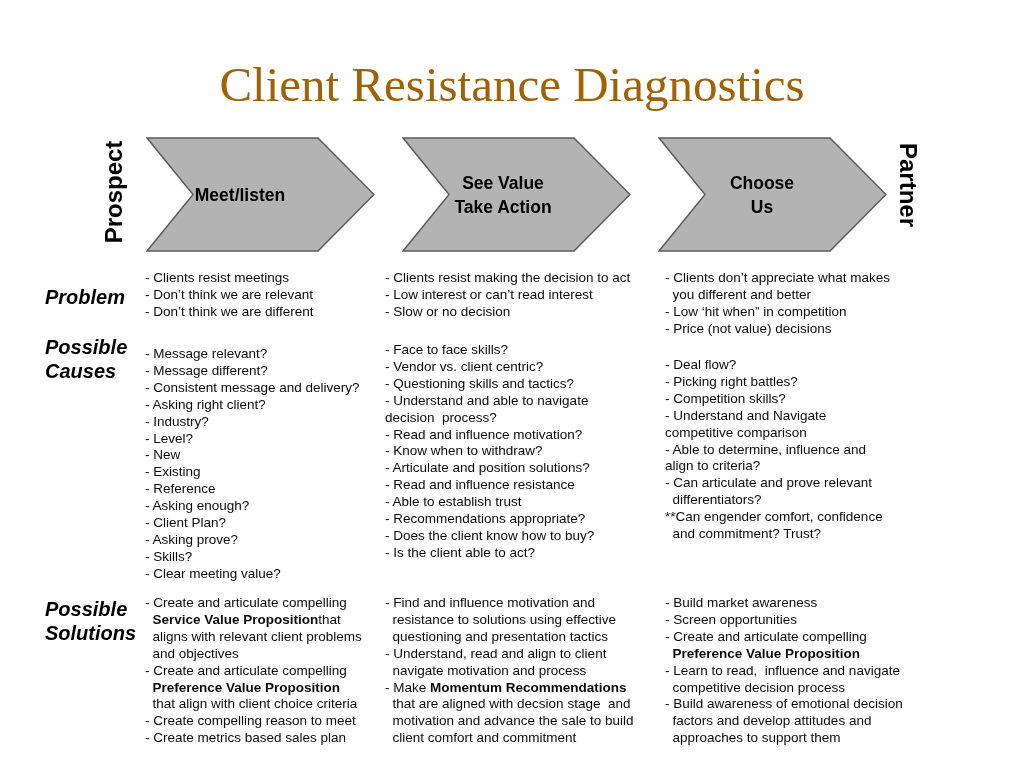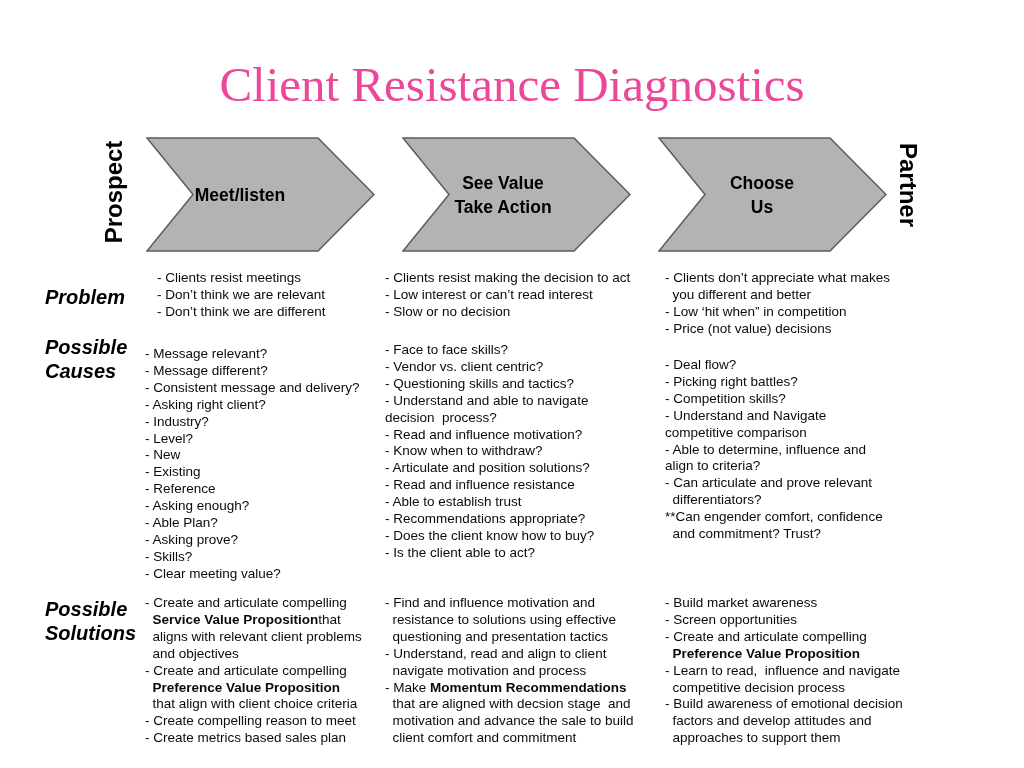--- a/index.html
+++ b/index.html
@@ -1,36 +1,36 @@
 <!DOCTYPE html>
 <html><head>
 <meta charset="utf-8">
 <style>
   html,body{margin:0;padding:0;background:#fff;}
   .slide{position:relative;width:1024px;height:768px;background:#ffffff;overflow:hidden;
          font-family:"Liberation Sans",sans-serif;color:#0a0a0a;}
   .title{position:absolute;top:57px;left:0;width:1024px;text-align:center;
-         font-family:"Liberation Serif",serif;font-size:49px;line-height:56px;color:#ec4899;}
+         font-family:"Liberation Serif",serif;font-size:49px;line-height:56px;color:#a16207;}
   .vlabel{position:absolute;width:130px;text-align:center;font-weight:bold;font-size:24px;line-height:28px;color:#000;}
   #prospect{left:49px;top:178px;transform:rotate(-90deg);}
   #partner{left:843px;top:171px;transform:rotate(90deg);}
   .arrow{position:absolute;top:137px;width:229px;height:115px;}
   #arrow-1{left:146px;} #arrow-2{left:402px;} #arrow-3{left:658px;}
   .arrow svg{display:block;}
   .arrow-label{position:absolute;top:137px;height:115px;width:160px;display:flex;align-items:center;
          justify-content:center;text-align:center;font-weight:bold;font-size:17.5px;line-height:24px;
          white-space:pre-line;color:#000;}
   #al-1{left:160px;text-align:right;} #al-2{left:423px;} #al-3{left:682px;}
   .rowlabel{position:absolute;left:45px;font-weight:bold;font-style:italic;font-size:20px;
          line-height:23.5px;white-space:pre-line;color:#000;}
   #rl-problem{top:286px;text-align:right;} #rl-causes{top:336px;} #rl-solutions{top:598px;}
   .cell{position:absolute;font-size:13.5px;line-height:16.9px;}
   .li{white-space:pre-wrap;}
   .b{font-weight:bold;}
-  #cell-p1{left:145px;top:270px;width:252px;margin-left:12px;}
+  #cell-p1{left:145px;top:270px;width:252px;}
   #cell-p2{left:385px;top:270px;width:298px;}
   #cell-p3{left:665px;top:270px;width:285px;}
   #cell-c1{left:145px;top:346px;width:252px;}
   #cell-c2{left:385px;top:342px;width:298px;}
   #cell-c3{left:665px;top:357px;width:285px;}
   #cell-s1{left:145px;top:595px;width:252px;}
   #cell-s2{left:385px;top:595px;width:302px;}
   #cell-s3{left:665px;top:595px;width:290px;}
 </style>
 </head>
@@ -92,21 +92,21 @@
       <div class="li"><span>- Message relevant?</span></div>
       <div class="li"><span>- Message different?</span></div>
       <div class="li"><span>- Consistent message and delivery?</span></div>
       <div class="li"><span>- Asking right client?</span></div>
       <div class="li"><span>- Industry?</span></div>
       <div class="li"><span>- Level?</span></div>
       <div class="li"><span>- New</span></div>
       <div class="li"><span>- Existing</span></div>
       <div class="li"><span>- Reference</span></div>
       <div class="li"><span>- Asking enough?</span></div>
-      <div class="li"><span>- Able Plan?</span></div>
+      <div class="li"><span>- Client Plan?</span></div>
       <div class="li"><span>- Asking prove?</span></div>
       <div class="li"><span>- Skills?</span></div>
       <div class="li"><span>- Clear meeting value?</span></div>
     </div>
   <div class="cell" id="cell-c2">
       <div class="li"><span>- Face to face skills?</span></div>
       <div class="li"><span>- Vendor vs. client centric?</span></div>
       <div class="li"><span>- Questioning skills and tactics?</span></div>
       <div class="li"><span>- Understand and able to navigate
 decision  process?</span></div>

